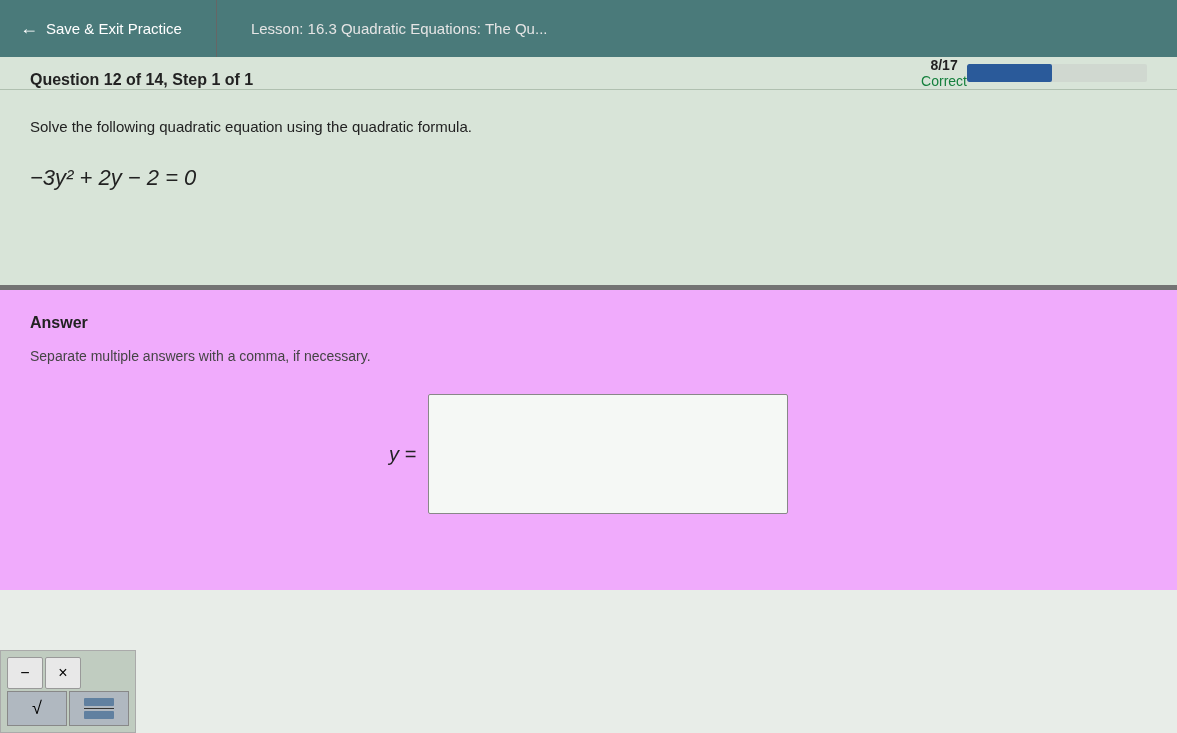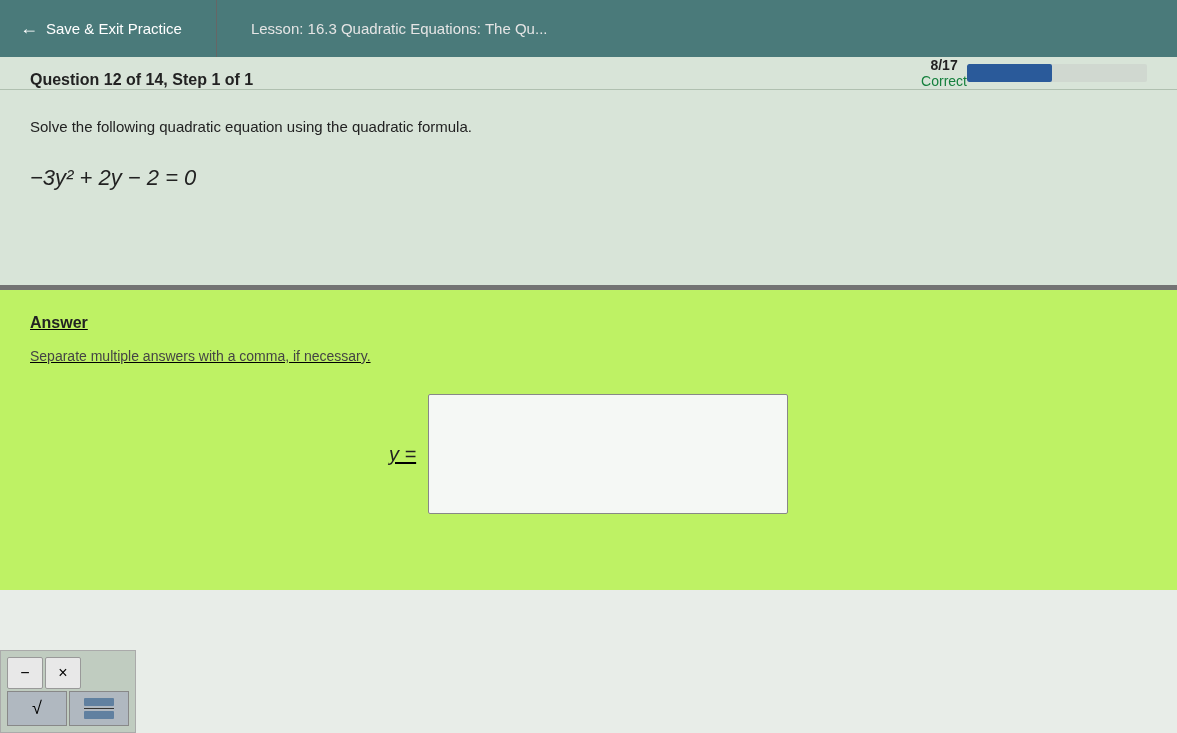--- a/index.html
+++ b/index.html
@@ -117,24 +117,23 @@
 
     .equation-display {
       font-size: 22px;
       color: #222;
       font-style: italic;
       margin-top: 10px;
     }
 
     
     .answer-section {
-      background: #bef264;
+      background: #f0abfc;
       padding: 24px 30px 30px 30px;
       min-height: 300px;
-      text-decoration: underline;
     }
 
     .answer-label {
       font-size: 16px;
       font-weight: 700;
       color: #222;
       margin-bottom: 16px;
     }
 
     .answer-instruction {

